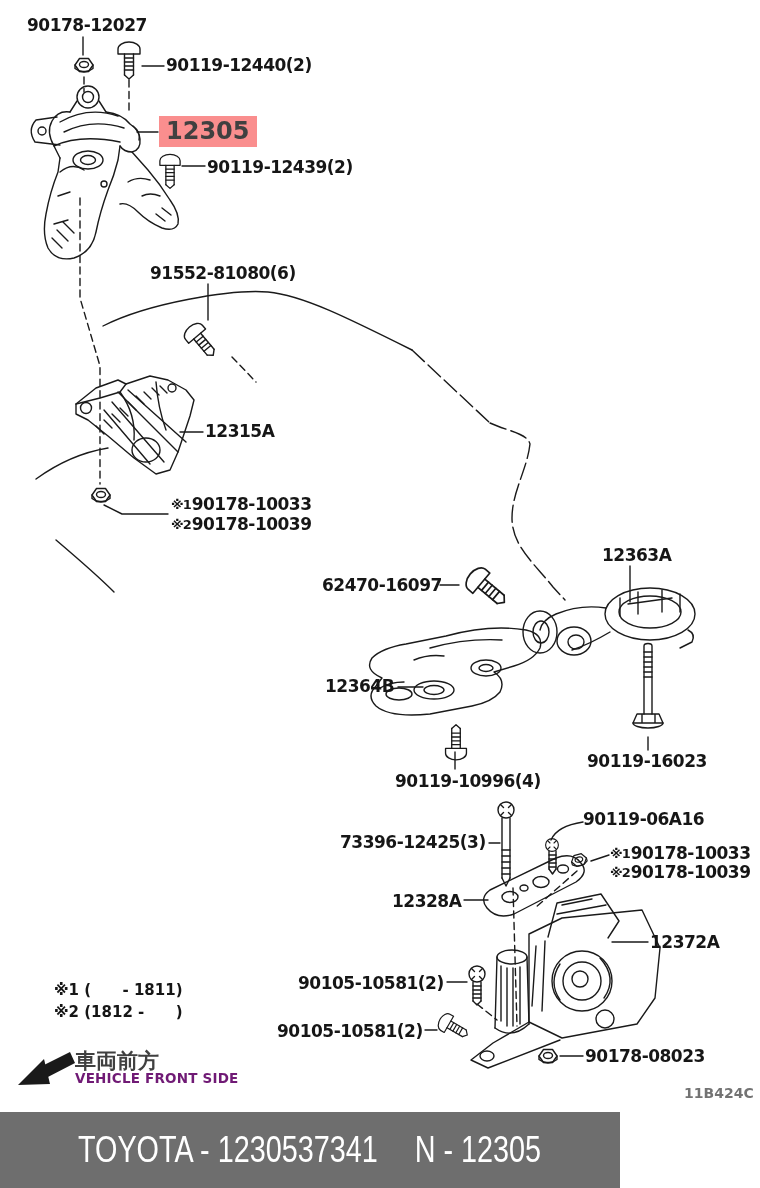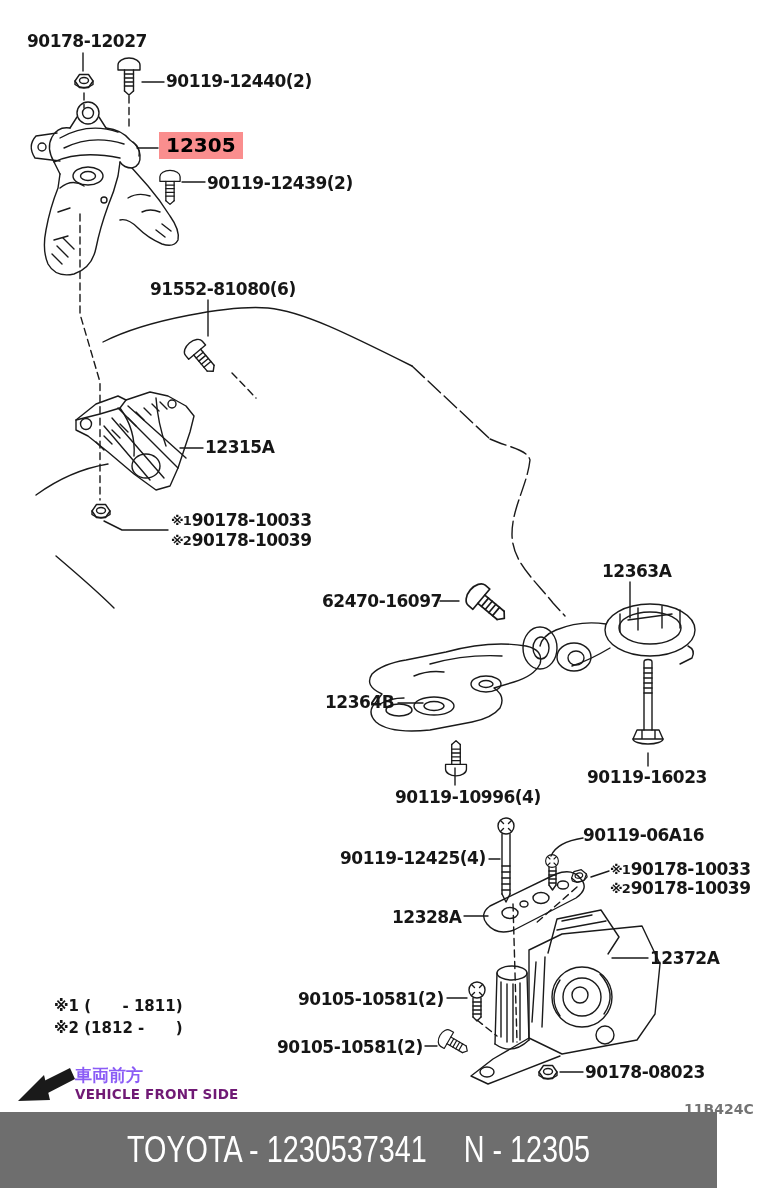--- a/index.html
+++ b/index.html
@@ -1,33 +1,33 @@
 <!DOCTYPE html>
 <html><head>
 <meta charset="utf-8">
 <style>
   html,body{margin:0;padding:0;background:#ffffff;}
   body{width:760px;height:1188px;position:relative;overflow:hidden;
        font-family:"DejaVu Sans",sans-serif;color:#111;}
-  .stage{position:absolute;left:0;top:16px;width:760px;height:1112px;}
+  .stage{position:absolute;left:0;top:0;width:760px;height:1112px;}
   svg.art{position:absolute;left:0;top:0;}
   svg.art *{stroke:#1a1a1a;fill:none;stroke-width:1.4;stroke-linecap:round;stroke-linejoin:round;}
   svg.art .dash{stroke-dasharray:7 4.5;}
   svg.art .dashlong{stroke-dasharray:17 5;}
   svg.art .fillblk{fill:#1a1a1a;stroke:none;}
   .callout{position:absolute;font-weight:bold;font-size:17px;letter-spacing:-0.5px;
            white-space:pre;color:#161616;line-height:1;}
-  .hl{position:absolute;background:#fa8e8e;color:#000000;font-weight:bold;font-size:20px;
+  .hl{position:absolute;background:#fa8e8e;color:#404040;font-weight:bold;font-size:24px;
       line-height:1;padding:3px 7px 4px 7px;letter-spacing:0;}
   .nprefix{font-size:13px;font-weight:bold;vertical-align:1px;letter-spacing:-1px;padding-right:1px;}
   .note{position:absolute;font-weight:bold;font-size:15px;white-space:pre;line-height:1;color:#161616;margin-left:16px;}
-  .jp{position:absolute;font-weight:bold;font-size:17px;line-height:1;color:#8b5cf6;}
+  .jp{position:absolute;font-weight:bold;font-size:21px;line-height:1;color:#404040;}
   .en{position:absolute;font-weight:bold;font-size:13.5px;letter-spacing:0.2px;line-height:1;color:#701a75;}
   .figcode{position:absolute;font-weight:bold;font-size:14px;line-height:1;color:#737373;}
-  .footer{position:absolute;left:0;top:1112px;width:717px;height:76px;background:#6e6e6e;
+  .footer{position:absolute;left:0;top:1112px;width:620px;height:76px;background:#6e6e6e;
           display:flex;align-items:center;justify-content:center;}
   .footer-inner{display:flex;gap:46px;transform:scaleX(0.8);color:#ffffff;
                 font-family:"Liberation Sans",sans-serif;font-size:36px;font-weight:400;
                 white-space:pre;line-height:1;}
 </style>
 </head>
 <body>
 
 <div class="stage">
 
@@ -244,21 +244,21 @@
 
   <div class="callout" style="left:171px;top:496px"><span class="nprefix">※1</span><span>90178-10033</span></div>
   <div class="callout" style="left:171px;top:516px"><span class="nprefix">※2</span><span>90178-10039</span></div>
 
   <div class="callout" style="left:602px;top:547px">12363A</div>
   <div class="callout" style="left:322px;top:577px">62470-16097</div>
   <div class="callout" style="left:325px;top:678px">12364B</div>
   <div class="callout" style="left:395px;top:773px">90119-10996(4)</div>
   <div class="callout" style="left:587px;top:753px">90119-16023</div>
   <div class="callout" style="left:583px;top:811px">90119-06A16</div>
-  <div class="callout" style="left:340px;top:834px">90119-12425(4)</div>
+  <div class="callout" style="left:340px;top:834px">73396-12425(3)</div>
 
   <div class="callout" style="left:610px;top:845px"><span class="nprefix">※1</span><span>90178-10033</span></div>
   <div class="callout" style="left:610px;top:864px"><span class="nprefix">※2</span><span>90178-10039</span></div>
 
   <div class="callout" style="left:392px;top:893px">12328A</div>
   <div class="callout" style="left:650px;top:934px">12372A</div>
   <div class="callout" style="left:298px;top:975px">90105-10581(2)</div>
   <div class="callout" style="left:277px;top:1023px">90105-10581(2)</div>
   <div class="callout" style="left:585px;top:1048px">90178-08023</div>
 

